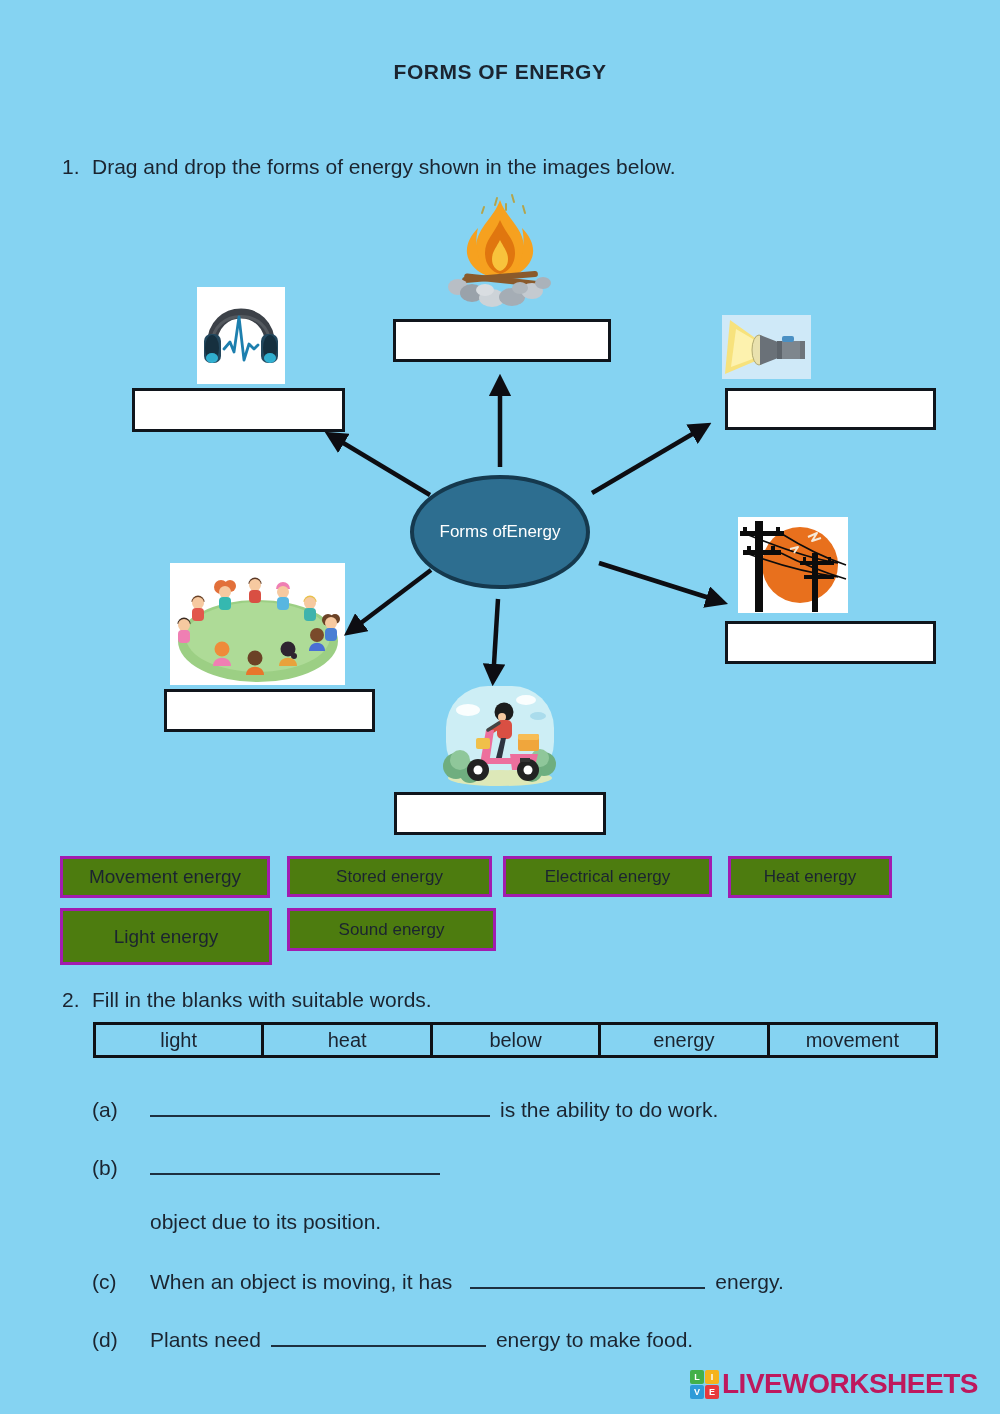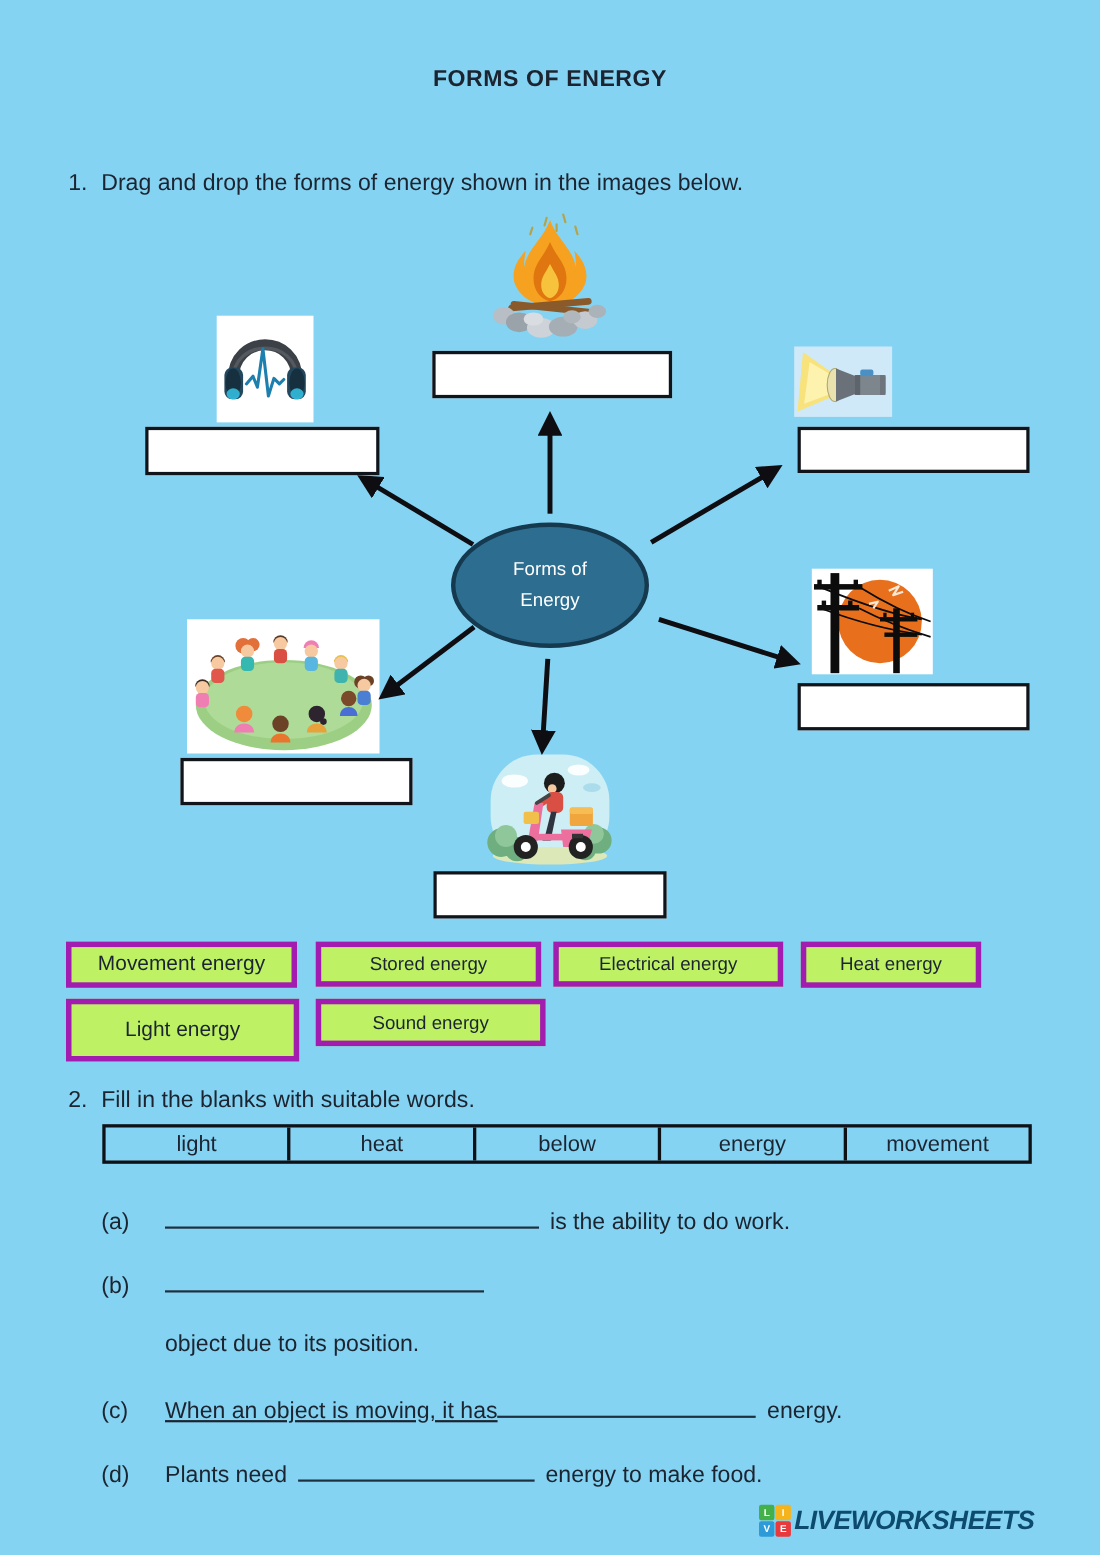--- a/index.html
+++ b/index.html
@@ -25,28 +25,28 @@
   
   .dropbox{
     position:absolute;background:#ffffff;
     border:3px solid #10151c;box-sizing:border-box;
   }
   .tile{position:absolute;}
   .ellipse{
     position:absolute;left:410px;top:475px;width:180px;height:114px;
     background:#2d6e90;border:4px solid #15394e;border-radius:50%;
     box-sizing:border-box;
-    display:flex;flex-direction:column;align-items:center;justify-content:center;
+    display:flex;flex-direction:row;align-items:center;justify-content:center;
     color:#ffffff;font-size:17px;line-height:28px;text-align:center;
   }
   .arrows{position:absolute;left:0;top:0;width:1000px;height:1414px;pointer-events:none;}
   
   .opt{
-    position:absolute;background:#bef264;
-    border:5px solid #a21caf;box-sizing:border-box;
+    position:absolute;background:#4d7c0f;
+    border:3px solid #a21caf;box-sizing:border-box;
     display:flex;align-items:center;justify-content:center;
   }
   .opt.big{font-size:19px;}
   .opt.sm{font-size:17px;}
   
   .bank{
     position:absolute;left:93px;top:1022px;width:845px;height:36px;
     border:3px solid #0e1116;box-sizing:border-box;display:flex;
   }
   .bank-cell{
@@ -76,21 +76,21 @@
   .sq-grid{
     display:grid;grid-template-columns:14px 14px;grid-template-rows:14px 14px;gap:1px;
   }
   .sq{
     display:flex;align-items:center;justify-content:center;
     color:#ffffff;font-size:9px;font-weight:bold;border-radius:2px;
   }
   .sq0{background:#43b049;} .sq1{background:#f5b31c;}
   .sq2{background:#2d9bd8;} .sq3{background:#e8393d;}
   .brand-text{
-    font-size:24px;font-weight:800;color:#0c4a6e;letter-spacing:-.5px;font-style:italic;
+    font-size:28px;font-weight:800;color:#be185d;letter-spacing:-.5px;
   }
 </style>
 </head>
 <body>
 
 <div class="page">
 
   <div class="title"><span>FORMS OF ENERGY</span></div>
 
   <div class="qline" style="left:62px;top:155px;">
@@ -351,21 +351,21 @@
   </div>
 
   <div class="fill-row" style="top:1152px;">
     <span class="fill-label">(b)</span>
     <span class="blank" style="width:290px;"></span>
   </div>
   <div class="cont" style="top:1210px;">object due to its position.</div>
 
   <div class="fill-row" style="top:1266px;">
     <span class="fill-label">(c)</span>
-    <span class="after" style="margin-right:0;text-decoration:underline;">When an object is moving, it has</span>
+    <span class="after" style="margin-right:18px;">When an object is moving, it has</span>
     <span class="blank" style="width:235px;"></span>
     <span class="after">energy.</span>
   </div>
 
   <div class="fill-row" style="top:1324px;">
     <span class="fill-label">(d)</span>
     <span class="after" style="margin-right:10px;">Plants need</span>
     <span class="blank" style="width:215px;"></span>
     <span class="after">energy to make food.</span>
   </div>

